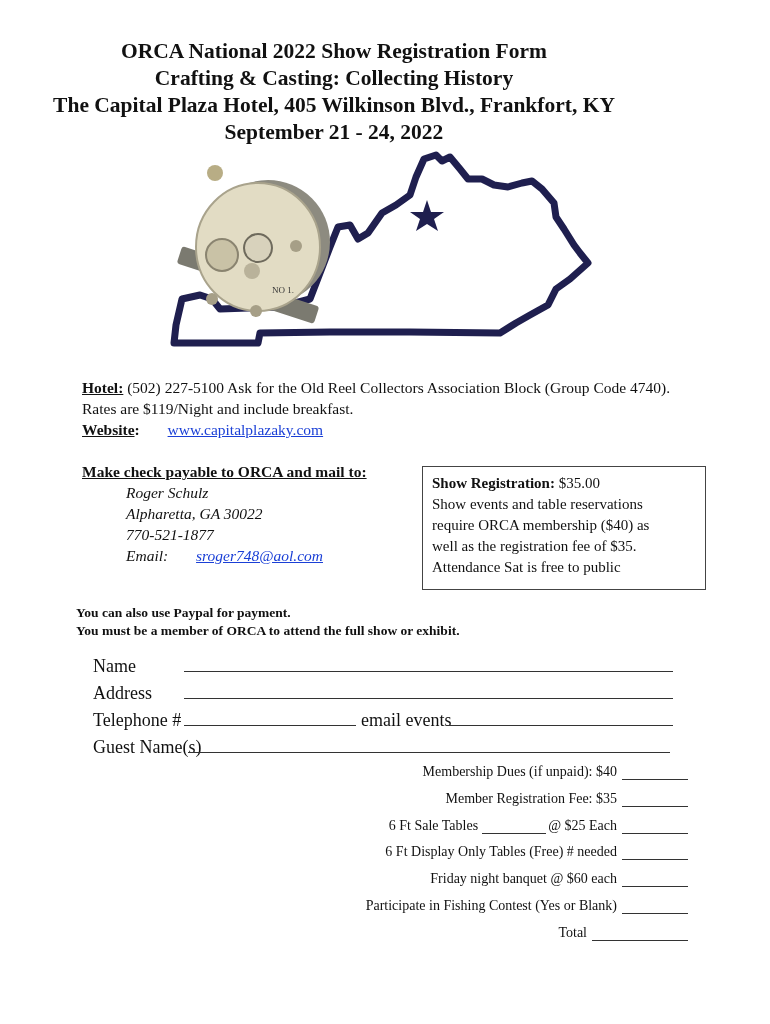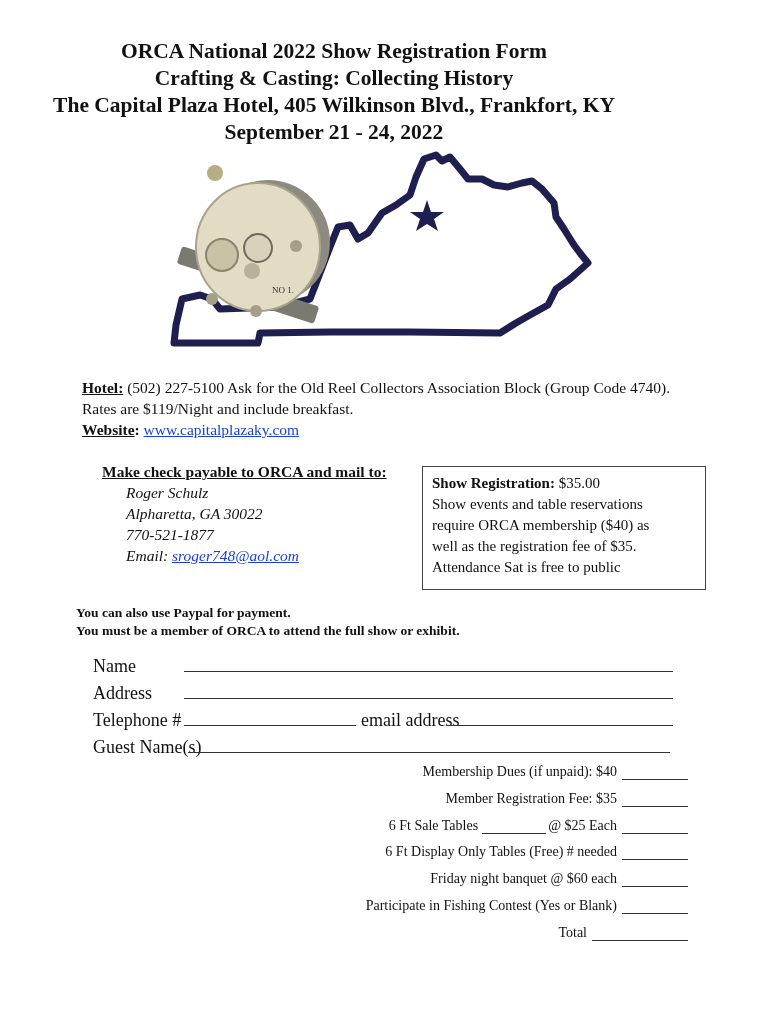--- a/index.html
+++ b/index.html
@@ -6,23 +6,23 @@
   body { width: 770px; height: 1024px; position: relative; overflow: hidden;
          font-family: "Liberation Serif", "DejaVu Serif", serif; color: #111; }
   .abs { position: absolute; }
   .title { left: 0; width: 668px; top: 38px; text-align: center; font-weight: bold;
            font-size: 21.5px; line-height: 27px; color: #111; }
   .title div { white-space: nowrap; }
   .art { left: 160px; top: 147px; width: 440px; height: 220px; }
   .body-text { font-size: 15.5px; line-height: 21px; }
   .hotel { left: 82px; top: 377px; width: 620px; }
   .u { text-decoration: underline; font-weight: bold; }
-  a.link { color: #1a3fd6; text-decoration: underline; }
+  a.link { color: #1a3fd6; text-decoration: underline; margin-left: 24px; }
   .mail { left: 82px; top: 461px; width: 330px; }
-  .mail .hdr { font-weight: bold; text-decoration: underline; white-space: nowrap; margin-left: 20px; }
+  .mail .hdr { font-weight: bold; text-decoration: underline; white-space: nowrap; }
   .mail .addr { padding-left: 44px; font-style: italic; }
   .box { left: 422px; top: 466px; width: 284px; height: 124px; border: 1.5px solid #444;
          box-sizing: border-box; padding: 6px 0 0 9px; font-size: 15px; line-height: 21px; }
   .note { left: 76px; top: 604px; font-size: 13.5px; line-height: 18px; font-weight: bold; }
   .form { left: 82px; top: 656px; width: 600px; font-size: 18px; margin-left: 11px; }
   .frow { position: relative; height: 27px; white-space: nowrap; }
   .frow .lbl { position: absolute; left: 0; top: 0; }
   .line { position: absolute; border-bottom: 1px solid #333; height: 15px; top: 0; }
   .costs { right: 82px; top: 764px; font-size: 14px; text-align: right; }
   .crow { height: 26.8px; white-space: nowrap; display: flex; justify-content: flex-end; align-items: flex-start; }
@@ -95,21 +95,21 @@
     <span class="lbl">Name</span>
     <span class="line" style="left:91px; width:489px;"></span>
   </div>
   <div class="frow">
     <span class="lbl">Address</span>
     <span class="line" style="left:91px; width:489px;"></span>
   </div>
   <div class="frow">
     <span class="lbl">Telephone #</span>
     <span class="line" style="left:91px; width:172px;"></span>
-    <span class="lbl" style="left:268px;">email address</span>
+    <span class="lbl" style="left:268px;">email events</span>
     <span class="line" style="left:353px; width:227px;"></span>
   </div>
   <div class="frow">
     <span class="lbl">Guest Name(s)</span>
     <span class="line" style="left:95px; width:482px;"></span>
   </div>
 </div>
 
 <div class="abs costs">
   <div class="crow">

